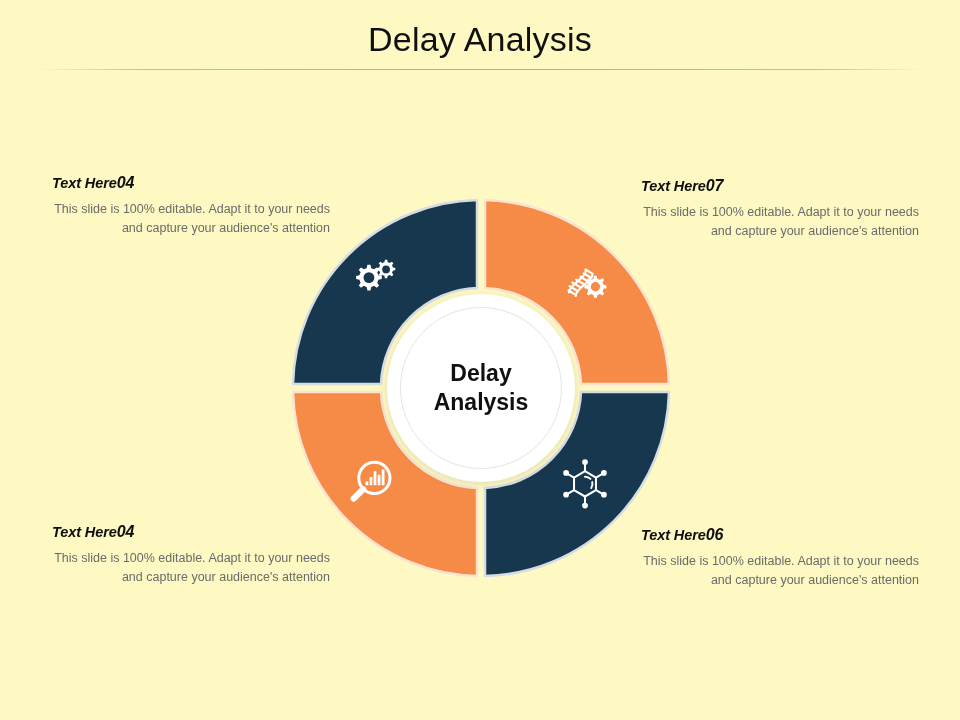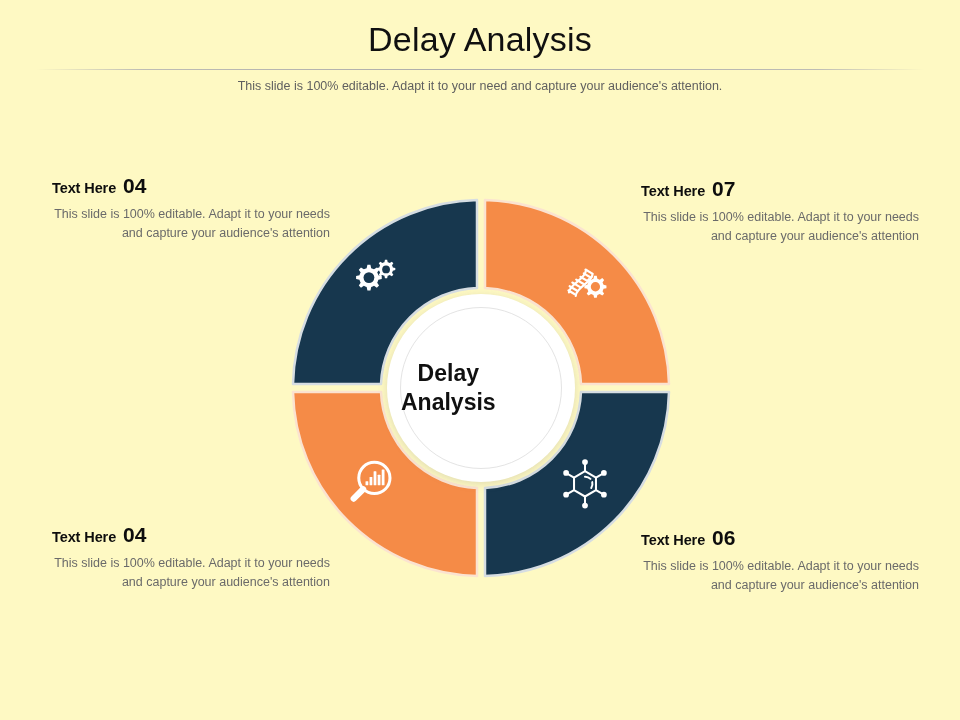--- a/index.html
+++ b/index.html
@@ -88,21 +88,21 @@
     top: 50%;
     width: 162px;
     height: 162px;
     margin-left: -81px;
     margin-top: -81px;
     border-radius: 50%;
     background: #ffffff;
     border: 1px solid #e4e4e4;
     display: flex;
     align-items: center;
-    justify-content: flex-start;
+    justify-content: center;
   }
 
   .hub-label {
     text-align: center;
     font-size: 23px;
     font-weight: bold;
     line-height: 1.25;
     color: #101010;
     white-space: pre-line;
   }
@@ -119,34 +119,34 @@
   .icon-04 { left: 348px; top: 250px; }
   .icon-01 { left: 558px; top: 252px; }
   .icon-02 { left: 558px; top: 456px; }
   .icon-03 { left: 344px; top: 456px; }
 
   
   .block { position: absolute; width: 278px; }
 
   .block-head {
     display: flex;
-    align-items: flex-end;
-    gap: 7px;
+    align-items: flex-start;
     margin-bottom: 9px;
+    font-style: italic;
   }
 
   .block-head .label {
     font-size: 14.5px;
     font-weight: bold;
     color: #0d0d0d;
     letter-spacing: -0.1px;
   }
 
   .block-head .num {
-    font-size: 21px;
+    font-size: 16px;
     font-weight: bold;
     color: #0d0d0d;
     line-height: 1;
   }
 
   .block-body {
     font-size: 12.5px;
     line-height: 1.55;
     color: #6a6a6a;
     text-align: right;
@@ -157,21 +157,20 @@
   .b03 { left: 52px;  top: 524px; }
   .b04 { left: 52px;  top: 175px; }
 </style>
 </head>
 <body>
 
 <div class="slide">
 
   <div class="slide-title">Delay Analysis</div>
   <div class="title-rule"></div>
-  <div class="slide-subtitle">This slide is 100% editable. Adapt it to your need and capture your audience's attention.</div>
 
   <div class="donut">
     <svg viewBox="0 0 382 382" xmlns="http://www.w3.org/2000/svg">
 
       <path fill="#f58b47" stroke="#fbe3d0" stroke-width="2.5" stroke-linejoin="round" d="M 195 3
                A 188 188 0 0 1 379 187
                L 291 187
                A 100 100 0 0 0 195 91
                Z"></path>
 

